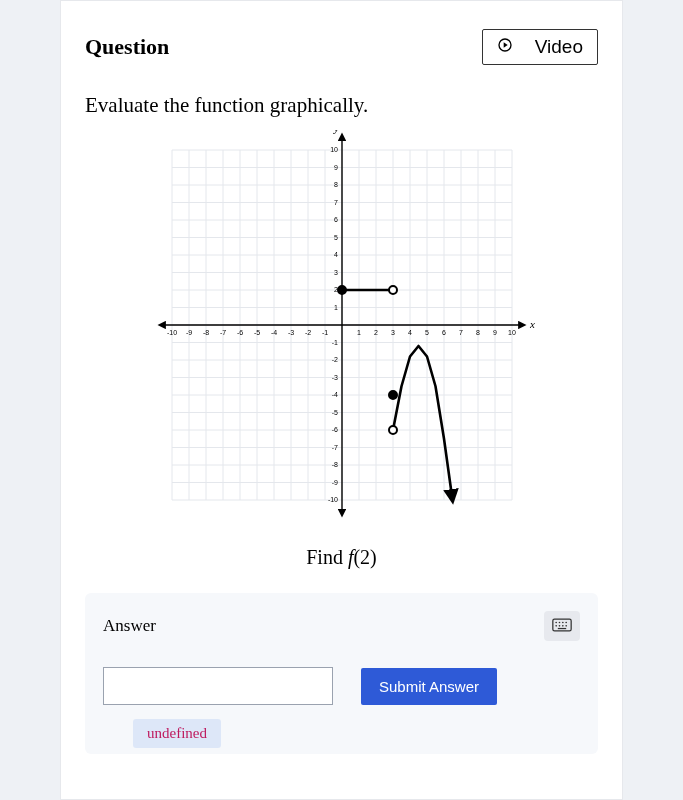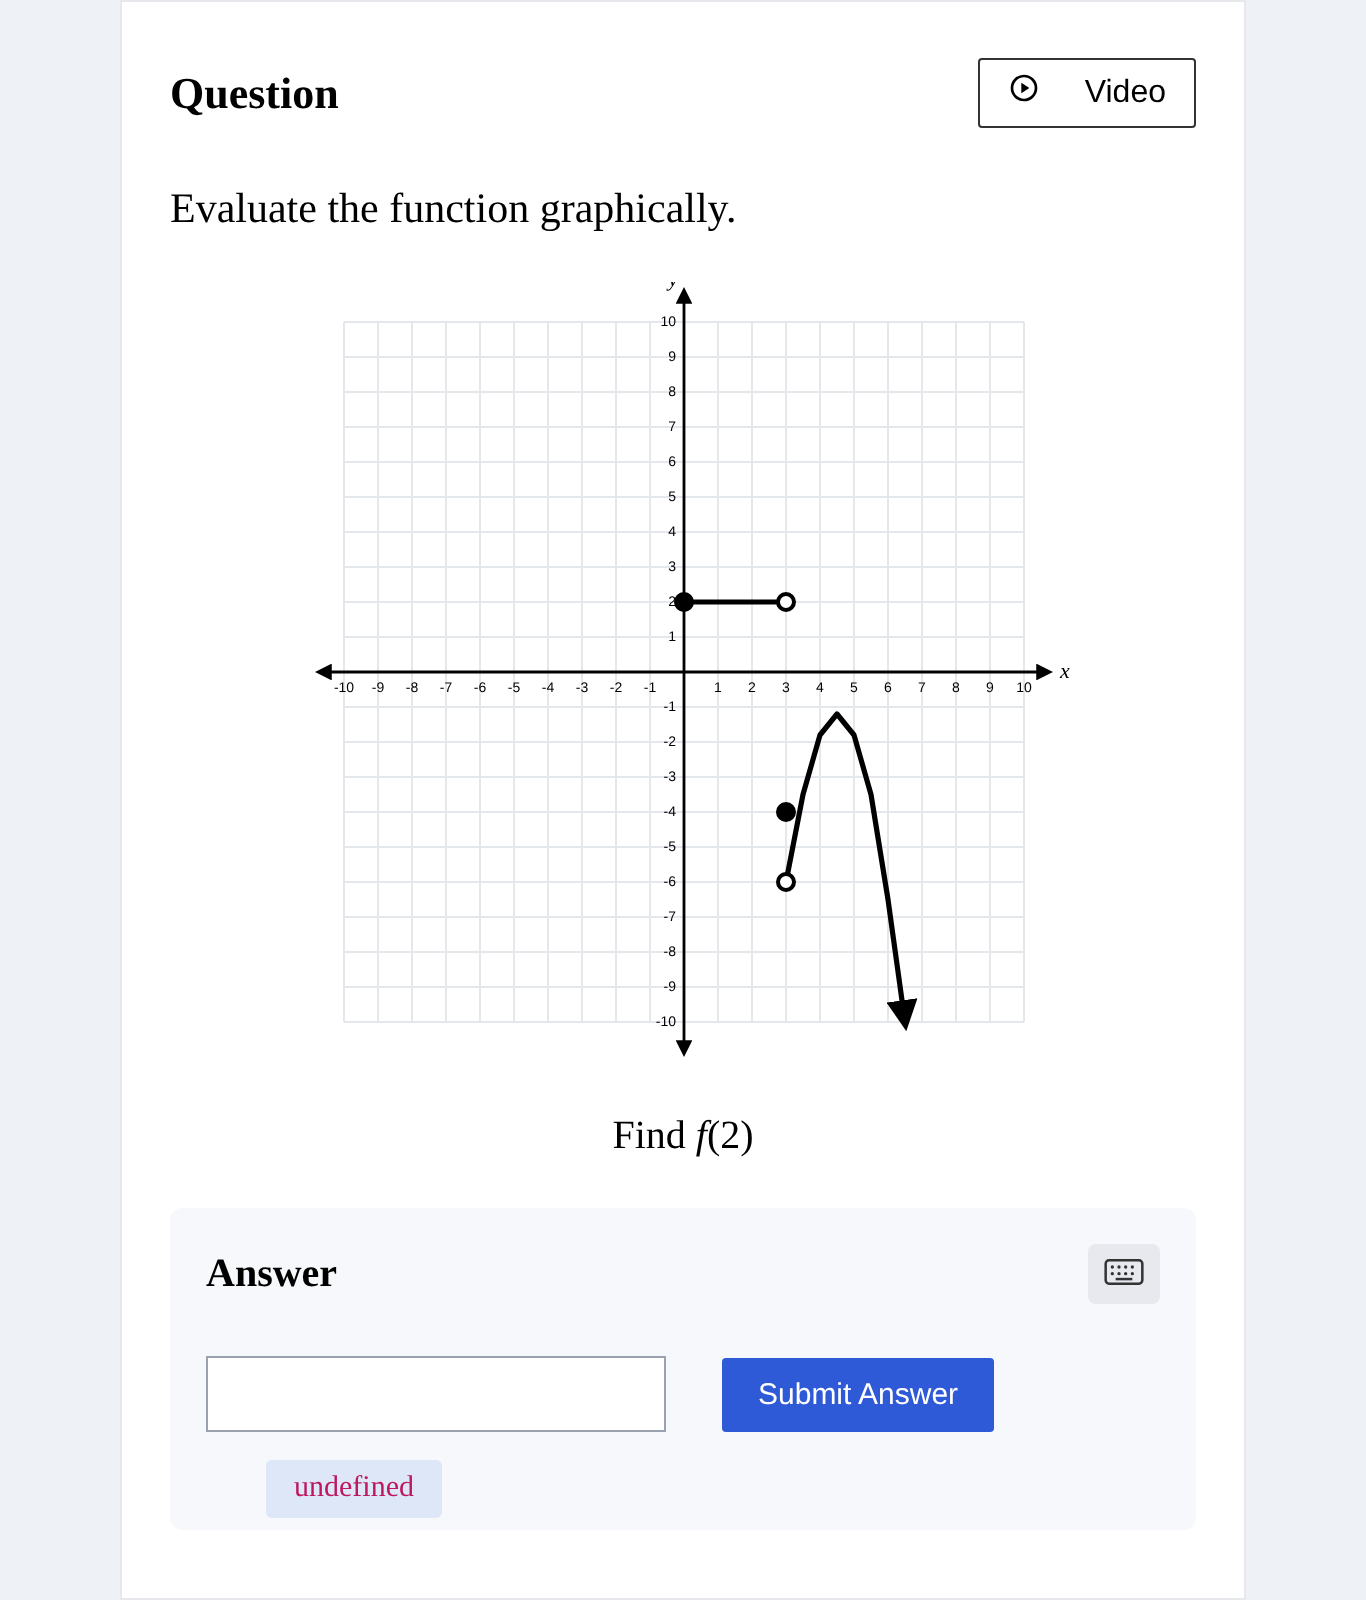--- a/index.html
+++ b/index.html
@@ -38,30 +38,30 @@
     display: flex;
     gap: 10px;
   }
   .hdr-btn {
     display: inline-flex;
     align-items: center;
     gap: 22px;
     border: 1px solid #333;
     background: #fff;
     font-family: -apple-system, Arial, sans-serif;
-    font-size: 16px;
+    font-size: 19px;
     padding: 6px 14px;
     border-radius: 2px;
     cursor: pointer;
   }
   .hdr-btn svg { width:16px; height:16px; }
   .prompt {
     font-size: 21px;
     font-family: Georgia, serif;
-    margin-bottom: 24px;
+    margin-bottom: 12px;
   }
   .graph-wrap {
     display:flex;
     justify-content:center;
     margin: 4px 0 8px 0;
   }
   .find-line {
     text-align:center;
     font-size: 20px;
     font-family: Georgia, serif;
@@ -73,22 +73,22 @@
     border-radius: 6px;
     padding: 18px 18px 6px 18px;
     margin-top: 8px;
   }
   .answer-head {
     display:flex;
     justify-content: space-between;
     align-items:center;
   }
   .answer-label {
-    font-weight: bold;
-    font-size: 20px;
+    font-weight: normal;
+    font-size: 17px;
     font-family: Georgia, serif;
   }
   .kb-btn {
     width: 36px; height: 30px;
     background: #e7e9ee;
     border: none;
     border-radius: 4px;
     display:flex; align-items:center; justify-content:center;
     cursor:pointer;
   }

